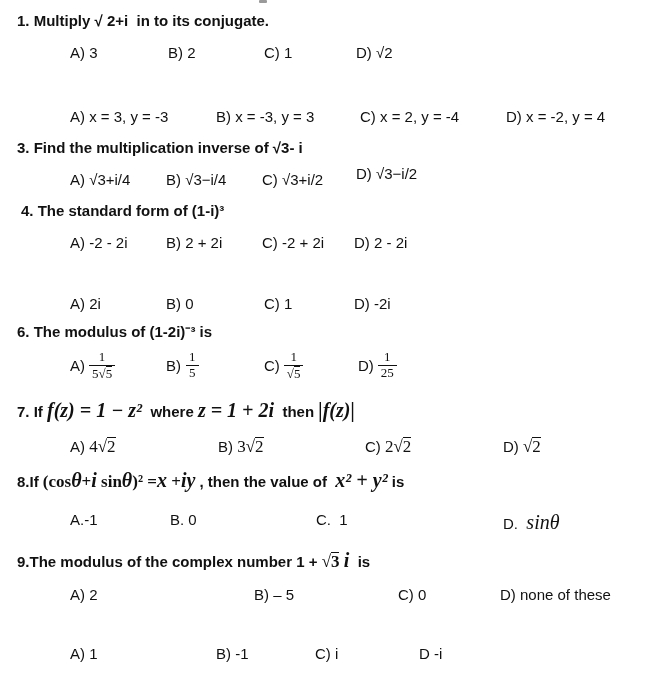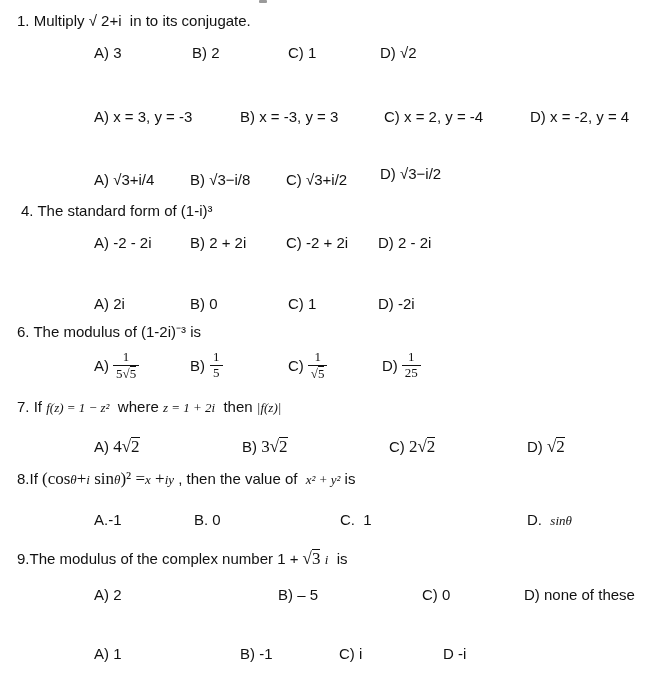--- a/index.html
+++ b/index.html
@@ -1,21 +1,21 @@
 <!DOCTYPE html>
 <html><head>
 <meta charset="utf-8">
 <style>
   html,body{margin:0;padding:0;background:#ffffff;}
   #page{position:relative;width:664px;height:686px;background:#ffffff;overflow:hidden;
         font-family:"Liberation Sans",sans-serif;color:#111;font-size:15px;}
-  .line{position:absolute;white-space:pre;line-height:1.25;}
-  .opt{position:absolute;white-space:pre;margin-left:24px;}
+  .line{position:absolute;white-space:pre;line-height:1.25;font-weight:bold;}
+  .opt{position:absolute;white-space:pre;}
   .seg{white-space:pre;}
-  .seg.mi{font-family:"Liberation Serif",serif;font-style:italic;font-size:13px;}
+  .seg.mi{font-family:"Liberation Serif",serif;font-style:italic;font-size:20px;}
   .seg.mu{font-family:"Liberation Serif",serif;font-size:17px;}
   .seg.ovl{border-top:1.4px solid #111;line-height:1.05;display:inline-block;}
   .frac-opt{display:inline-flex;align-items:center;}
   .opt-label{margin-right:4px;}
   .frac{display:inline-flex;flex-direction:column;align-items:center;
         font-family:"Liberation Serif",serif;font-size:13px;line-height:1.15;
         vertical-align:middle;}
   .frac .num{padding:0 4px;}
   .frac .den{border-top:1.2px solid #111;padding:0 3px;white-space:pre;}
   .frac .den .ovl{border-top:1.1px solid #111;display:inline-block;line-height:1.05;}
@@ -36,23 +36,24 @@
     <span class="opt" style="top:44px;left:356px"><span class="seg">D) √2</span></span>
   </div>
 
   <div>
     <span class="opt" style="top:108px;left:70px"><span class="seg">A) x = 3, y = -3</span></span>
     <span class="opt" style="top:108px;left:216px"><span class="seg">B) x = -3, y = 3</span></span>
     <span class="opt" style="top:108px;left:360px"><span class="seg">C) x = 2, y = -4</span></span>
     <span class="opt" style="top:108px;left:506px"><span class="seg">D) x = -2, y = 4</span></span>
   </div>
 
+  <div class="line" style="top:139px;left:17px"><span class="seg">3. Find the multiplication inverse of √3- i</span></div>
   <div>
     <span class="opt" style="top:171px;left:70px"><span class="seg">A) √3+i/4</span></span>
-    <span class="opt" style="top:171px;left:166px"><span class="seg">B) √3−i/8</span></span>
+    <span class="opt" style="top:171px;left:166px"><span class="seg">B) √3−i/4</span></span>
     <span class="opt" style="top:171px;left:262px"><span class="seg">C) √3+i/2</span></span>
     <span class="opt" style="top:165px;left:356px"><span class="seg">D) √3−i/2</span></span>
   </div>
 
   <div class="line" style="top:202px;left:21px"><span class="seg">4. The standard form of (1-i)³</span></div>
   <div>
     <span class="opt" style="top:234px;left:70px"><span class="seg">A) -2 - 2i</span></span>
     <span class="opt" style="top:234px;left:166px"><span class="seg">B) 2 + 2i</span></span>
     <span class="opt" style="top:234px;left:262px"><span class="seg">C) -2 + 2i</span></span>
     <span class="opt" style="top:234px;left:354px"><span class="seg">D) 2 - 2i</span></span>

